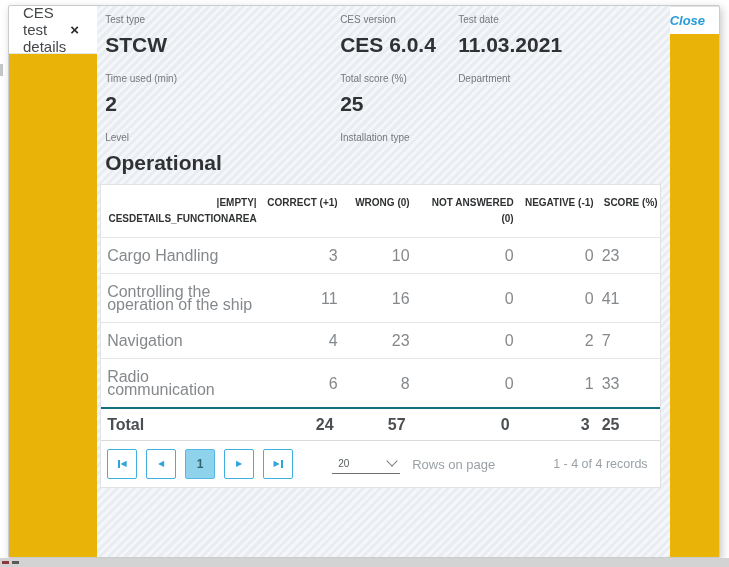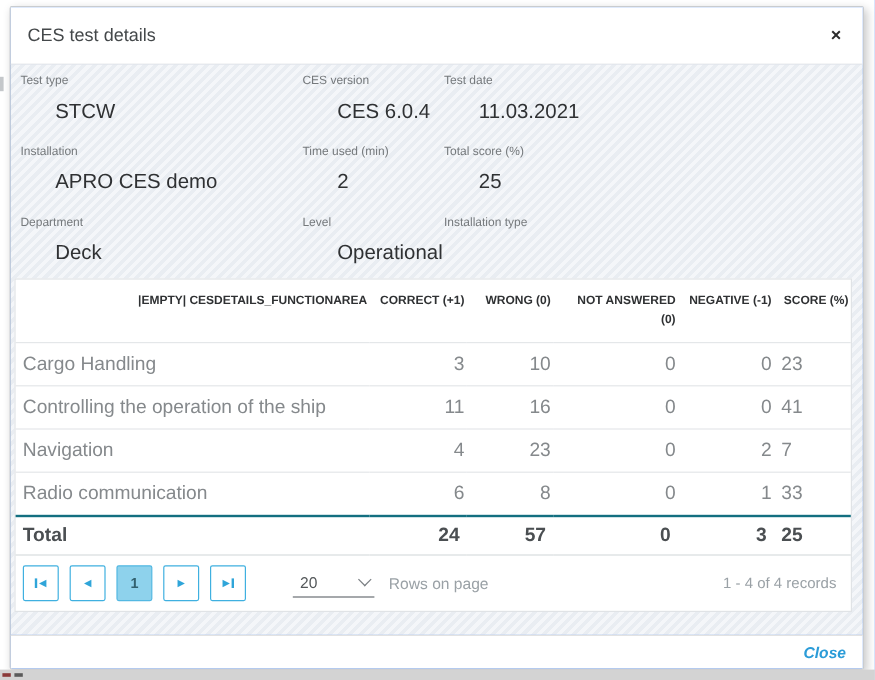--- a/index.html
+++ b/index.html
@@ -9,44 +9,44 @@
     font-family:"Liberation Sans","DejaVu Sans",sans-serif;
     -webkit-font-smoothing:antialiased;
   }
   .left-dash{position:absolute;left:0;top:64px;width:3px;height:12px;background:#c4c7ca;}
   .bottom-bar{position:absolute;left:0;bottom:0;width:729px;height:9px;background:#d3d3d3;}
   .bar-mark-red{position:absolute;left:2px;top:3px;width:7px;height:3px;background:#8b3a3a;}
   .bar-mark-dark{position:absolute;left:12px;top:3px;width:7px;height:3px;background:#5a5a5a;}
 
   .modal{
     position:absolute;left:8px;top:5px;width:712px;height:553px;
-    background:#3b82f6;border:1px solid #c9cccf;border-radius:2px;
+    background:#eab308;border:1px solid #c9cccf;border-radius:2px;
     box-shadow:2px 3px 8px rgba(0,0,0,0.22);
-    display:flex;flex-direction:column;box-sizing:border-box;
+    display:flex;flex-direction:row;box-sizing:border-box;
   }
   .modal-header{
     height:48px;flex:0 0 48px;display:flex;align-items:center;
     padding:0 14px;background:#ffffff;border-bottom:1px solid #e4e6e8;
     box-sizing:border-box;
   }
   .modal-title{font-size:15px;color:#44484a;font-weight:400;margin:0;flex:1;}
   .close-x{font-size:15px;font-weight:700;color:#2b2b2b;cursor:pointer;line-height:1;padding:2px 4px;}
 
   .modal-body{
     flex:1 1 auto;
     background:repeating-linear-gradient(135deg,#e9edf2 0px,#e9edf2 3px,#f4f6f9 3px,#f4f6f9 6px);
     padding:0 9px 0 3px;box-sizing:border-box;overflow:hidden;
   }
 
   .fields{
     display:grid;grid-template-columns:235px 118px 1fr;
     row-gap:19px;padding:8px 0 12px 5px;
   }
   .flabel{font-size:10px;color:#75797c;margin-bottom:10px;line-height:12px;}
-  .fvalue{font-size:17px;color:#2f3133;font-weight:400;line-height:18px;margin-left:29px;}
+  .fvalue{font-size:21px;color:#2f3133;font-weight:700;line-height:18px;}
 
   .panel{
     background:#ffffff;border:1px solid #e0e3e6;box-sizing:border-box;
   }
   table.results{
     width:100%;border-collapse:collapse;table-layout:fixed;
   }
   table.results th{
     font-size:10px;font-weight:700;color:#2f3133;text-align:right;
     vertical-align:top;line-height:16px;padding:10px 2px 10px 6px;
@@ -78,21 +78,21 @@
   }
   .pg-btn .tri{font-size:8px;color:#2fa5d9;line-height:1;}
   .pg-btn .bar{width:2px;height:8px;background:#2fa5d9;display:inline-block;}
   .pg-btn .bar.l{margin-right:1px;}
   .pg-btn .bar.r{margin-left:1px;}
   .pg-btn.active{background:#8ed2ec;border-color:#53b8e2;font-size:12px;font-weight:700;color:#32616f;}
   .rpp{
     margin-left:30px;display:inline-flex;align-items:center;justify-content:space-between;
     width:58px;border-bottom:1px solid #6b7074;padding:3px 4px 4px 6px;cursor:pointer;
   }
-  .rpp-val{font-size:13px;color:#54585a;}
+  .rpp-val{font-size:10px;color:#54585a;}
   .chev{
     width:7px;height:7px;border-right:1.5px solid #7a7f83;border-bottom:1.5px solid #7a7f83;
     transform:rotate(45deg);margin-top:-4px;
   }
   .rpp-label{margin-left:12px;font-size:13px;color:#9aa1a6;}
   .records{margin-left:auto;font-size:12.5px;color:#9aa1a6;padding-right:4px;}
 
   .modal-footer{
     flex:0 0 27px;height:27px;background:#ffffff;border-top:1px solid #e2e2e2;
     display:flex;align-items:center;justify-content:flex-end;padding-right:14px;
@@ -120,34 +120,29 @@
       </div>
       <div class="field">
         <div class="flabel">CES version</div>
         <div class="fvalue">CES 6.0.4</div>
       </div>
       <div class="field">
         <div class="flabel">Test date</div>
         <div class="fvalue">11.03.2021</div>
       </div>
       <div class="field">
-        <div class="flabel">Installation</div>
-        <div class="fvalue">APRO CES demo</div>
-      </div>
-      <div class="field">
         <div class="flabel">Time used (min)</div>
         <div class="fvalue">2</div>
       </div>
       <div class="field">
         <div class="flabel">Total score (%)</div>
         <div class="fvalue">25</div>
       </div>
       <div class="field">
         <div class="flabel">Department</div>
-        <div class="fvalue">Deck</div>
       </div>
       <div class="field">
         <div class="flabel">Level</div>
         <div class="fvalue">Operational</div>
       </div>
       <div class="field">
         <div class="flabel">Installation type</div>
       </div>
     </div>
 

